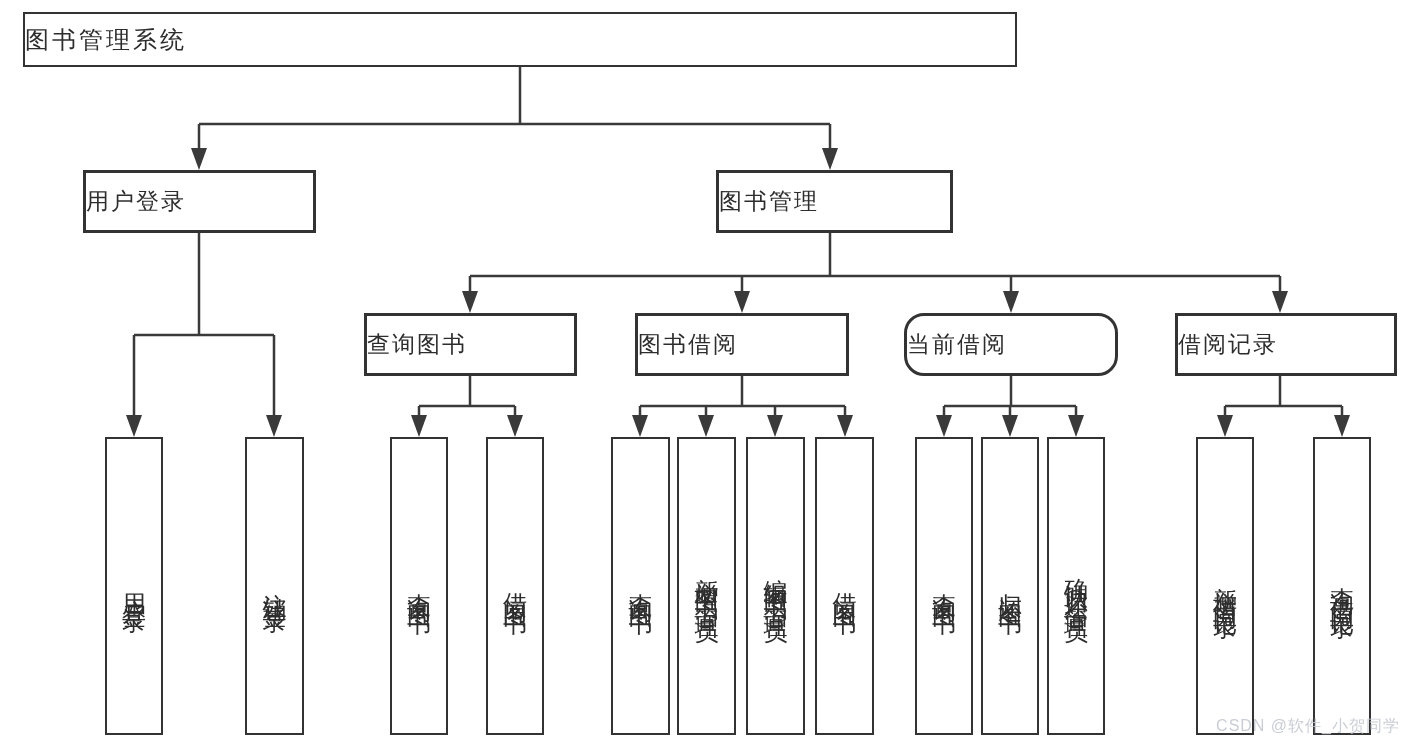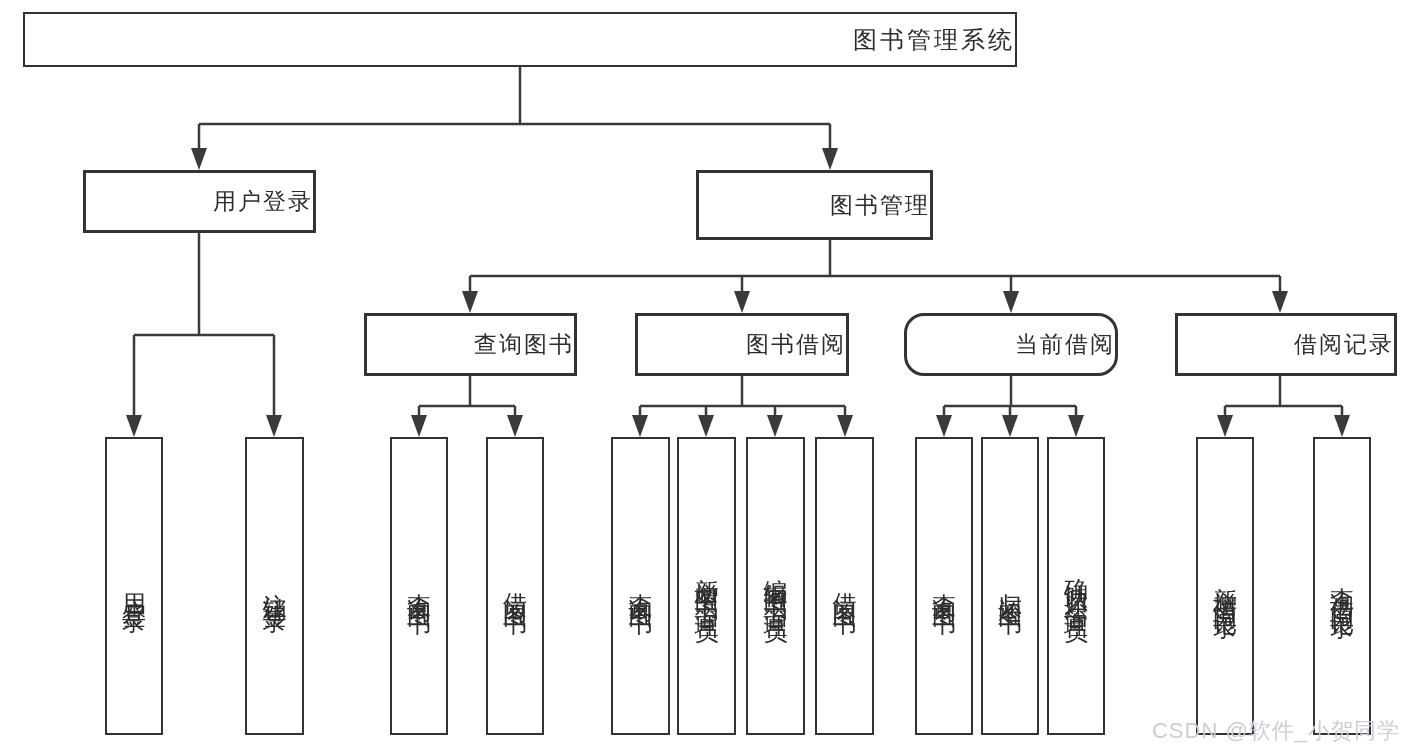--- a/index.html
+++ b/index.html
@@ -17,21 +17,21 @@
     font-family:"Liberation Sans","DejaVu Sans",sans-serif;
     overflow:hidden;
   }
   .wires{position:absolute;left:0;top:0;width:1405px;height:747px;}
   .wires path{stroke:var(--line);stroke-width:2.5;fill:none;}
   .wires polygon{fill:var(--line);stroke:none;}
   .hbox{
     position:absolute;
     background:#fff;
     border:3px solid var(--border);
-    display:flex;align-items:center;justify-content:flex-end;
+    display:flex;align-items:center;justify-content:flex-start;
     box-sizing:border-box;
     z-index:2;
   }
   .hbox .lbl{
     font-size:23px;color:var(--text);
     letter-spacing:2px;line-height:1;white-space:nowrap;
   }
   .root-box{border-width:2px;}
   .root-box .lbl{font-size:24px;letter-spacing:3px;}
   .vbox{
@@ -45,21 +45,21 @@
   }
   .vbox .lbl{
     writing-mode:vertical-rl;
     text-orientation:mixed;
     font-size:24px;color:var(--text);
     letter-spacing:6px;line-height:1;
   }
   .watermark{
     position:absolute;
     right:5px;top:716px;
-    font-size:22px;
+    font-size:16px;
     color:var(--watermark);
     letter-spacing:1px;
     z-index:5;
     white-space:nowrap;
   }
 </style>
 </head>
 <body>
 
 <div class="canvas">
@@ -107,21 +107,21 @@
     </g>
   </svg>
 
   <div class="hbox root-box" style="left:23px;top:12px;width:994px;height:55px;">
     <span class="lbl">图书管理系统</span>
   </div>
 
   <div class="hbox" style="left:83px;top:170px;width:233px;height:63px;">
     <span class="lbl">用户登录</span>
   </div>
-  <div class="hbox" style="left:696px;top:170px;width:237px;height:70px;padding-left:14px;">
+  <div class="hbox" style="left:716px;top:170px;width:237px;height:63px;">
     <span class="lbl">图书管理</span>
   </div>
 
   <div class="hbox" style="left:364px;top:313px;width:213px;height:63px;">
     <span class="lbl">查询图书</span>
   </div>
   <div class="hbox" style="left:635px;top:313px;width:214px;height:63px;">
     <span class="lbl">图书借阅</span>
   </div>
   <div class="hbox" style="left:904px;top:313px;width:214px;height:63px;border-radius:20px;">

